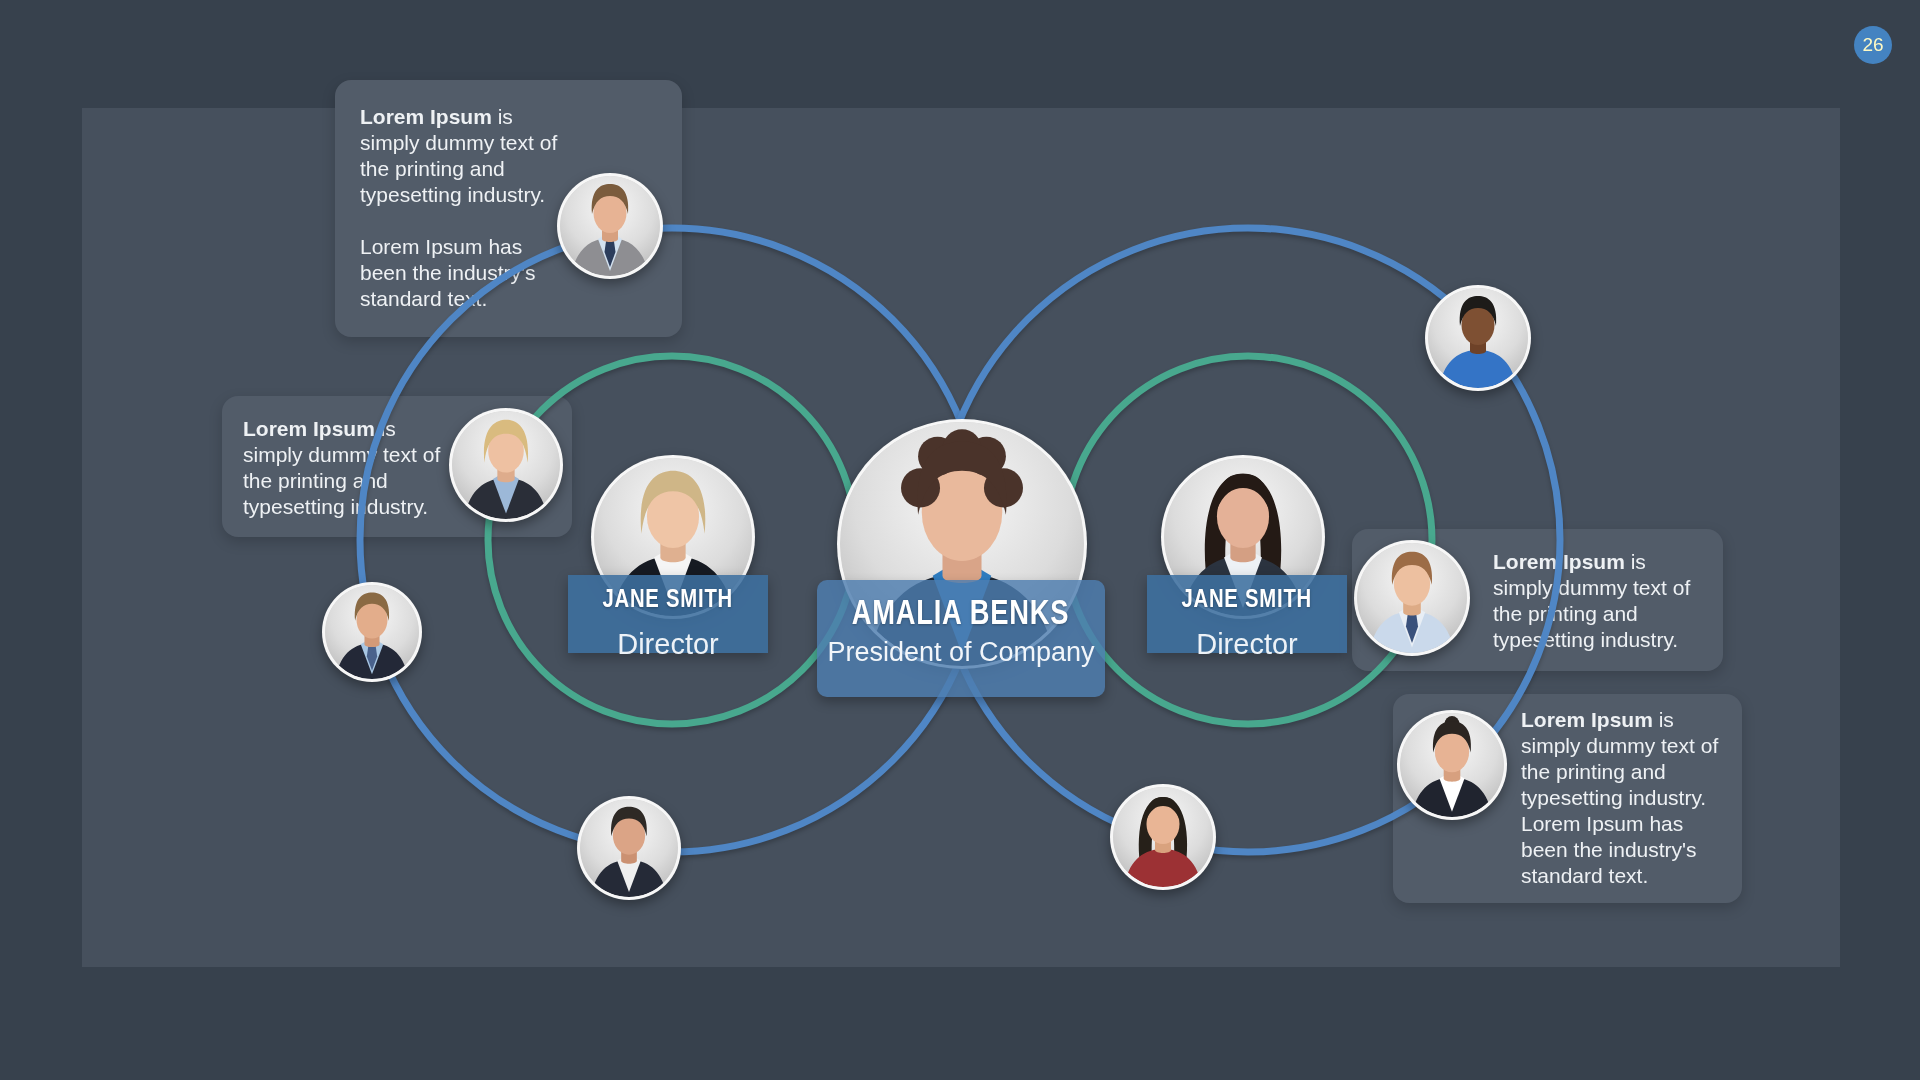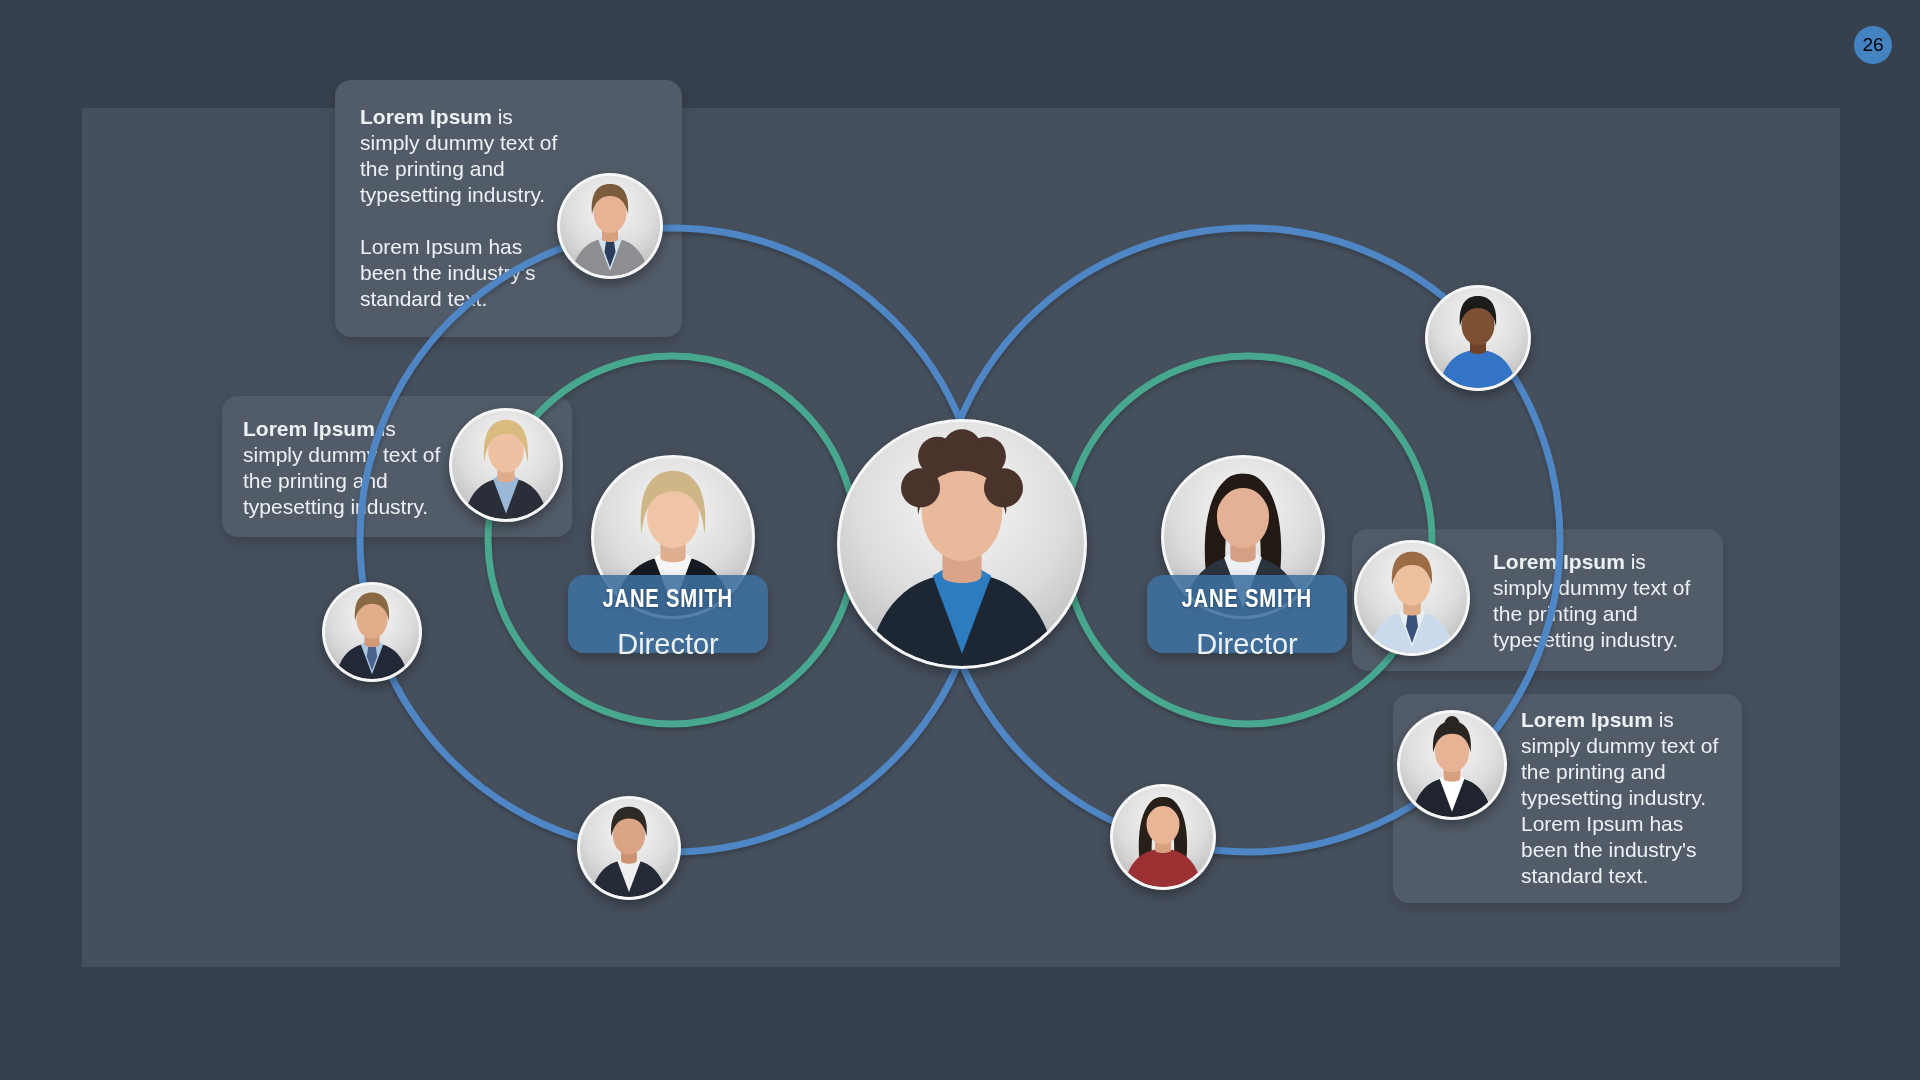--- a/index.html
+++ b/index.html
@@ -45,38 +45,38 @@
   .av-member-b { left:449px;  top:408px; width:114px; height:114px; }
   .av-member-c { left:322px;  top:582px; width:100px; height:100px; }
   .av-member-d { left:577px;  top:796px; width:104px; height:104px; }
   .av-member-e { left:1425px; top:285px; width:106px; height:106px; }
   .av-member-f { left:1354px; top:540px; width:116px; height:116px; }
   .av-member-g { left:1110px; top:784px; width:106px; height:106px; }
   .av-member-h { left:1397px; top:710px; width:110px; height:110px; }
   
   .plate {
     position:absolute; z-index:5; text-align:center; color:#fff;
-    box-shadow:0 5px 12px rgba(0,0,0,.28); border-radius:16px;
+    box-shadow:0 5px 12px rgba(0,0,0,.28); border-radius:0;
   }
   .plate-president {
     left:817px; top:580px; width:288px; height:117px;
     background:var(--plate-light,#4d7dafd0); border-radius:10px; padding-top:13px;
   }
   .plate-director-left  { left:568px;  top:575px; width:200px; height:78px; background:var(--plate,#3d6f9fe0); padding-top:9px; }
   .plate-director-right { left:1147px; top:575px; width:200px; height:78px; background:var(--plate,#3d6f9fe0); padding-top:9px; }
   .name { display:block; font-weight:bold; color:#fff; letter-spacing:1px; text-shadow:0 1px 3px rgba(0,0,0,.3); }
   .name-inner { display:inline-block; transform:scaleX(.78); transform-origin:50% 50%; white-space:nowrap; }
   .plate-president .name { font-size:35px; line-height:38px; }
   .plate-president .title { font-size:27px; margin-top:6px; color:#f2f6fa; }
   .plate-director-left .name, .plate-director-right .name { font-size:26px; line-height:28px; }
   .plate-director-left .title, .plate-director-right .title { font-size:29px; margin-top:16px; color:#edf2f7; }
   
   .badge {
     position:absolute; left:1854px; top:26px; width:38px; height:38px; z-index:6;
-    border-radius:50%; background:var(--badge,#4483c1); color:#000000;
+    border-radius:50%; background:var(--badge,#4483c1); color:#fef9c3;
     font-size:19px; display:flex; align-items:center; justify-content:center;
   }
 </style>
 </head>
 <body>
 
 <div class="stage">
 
   <div class="panel"></div>
 
@@ -388,16 +388,20 @@
   <div class="plate plate-director-left">
     <span class="name"><span class="name-inner">JANE SMITH</span></span>
     <div class="title">Director</div>
   </div>
 
   <div class="plate plate-director-right">
     <span class="name"><span class="name-inner">JANE SMITH</span></span>
     <div class="title">Director</div>
   </div>
 
+  <div class="plate plate-president">
+    <span class="name"><span class="name-inner">AMALIA BENKS</span></span>
+    <div class="title">President of Company</div>
+  </div>
 
   <div class="badge">26</div>
 
 </div>
 
 </body></html>

